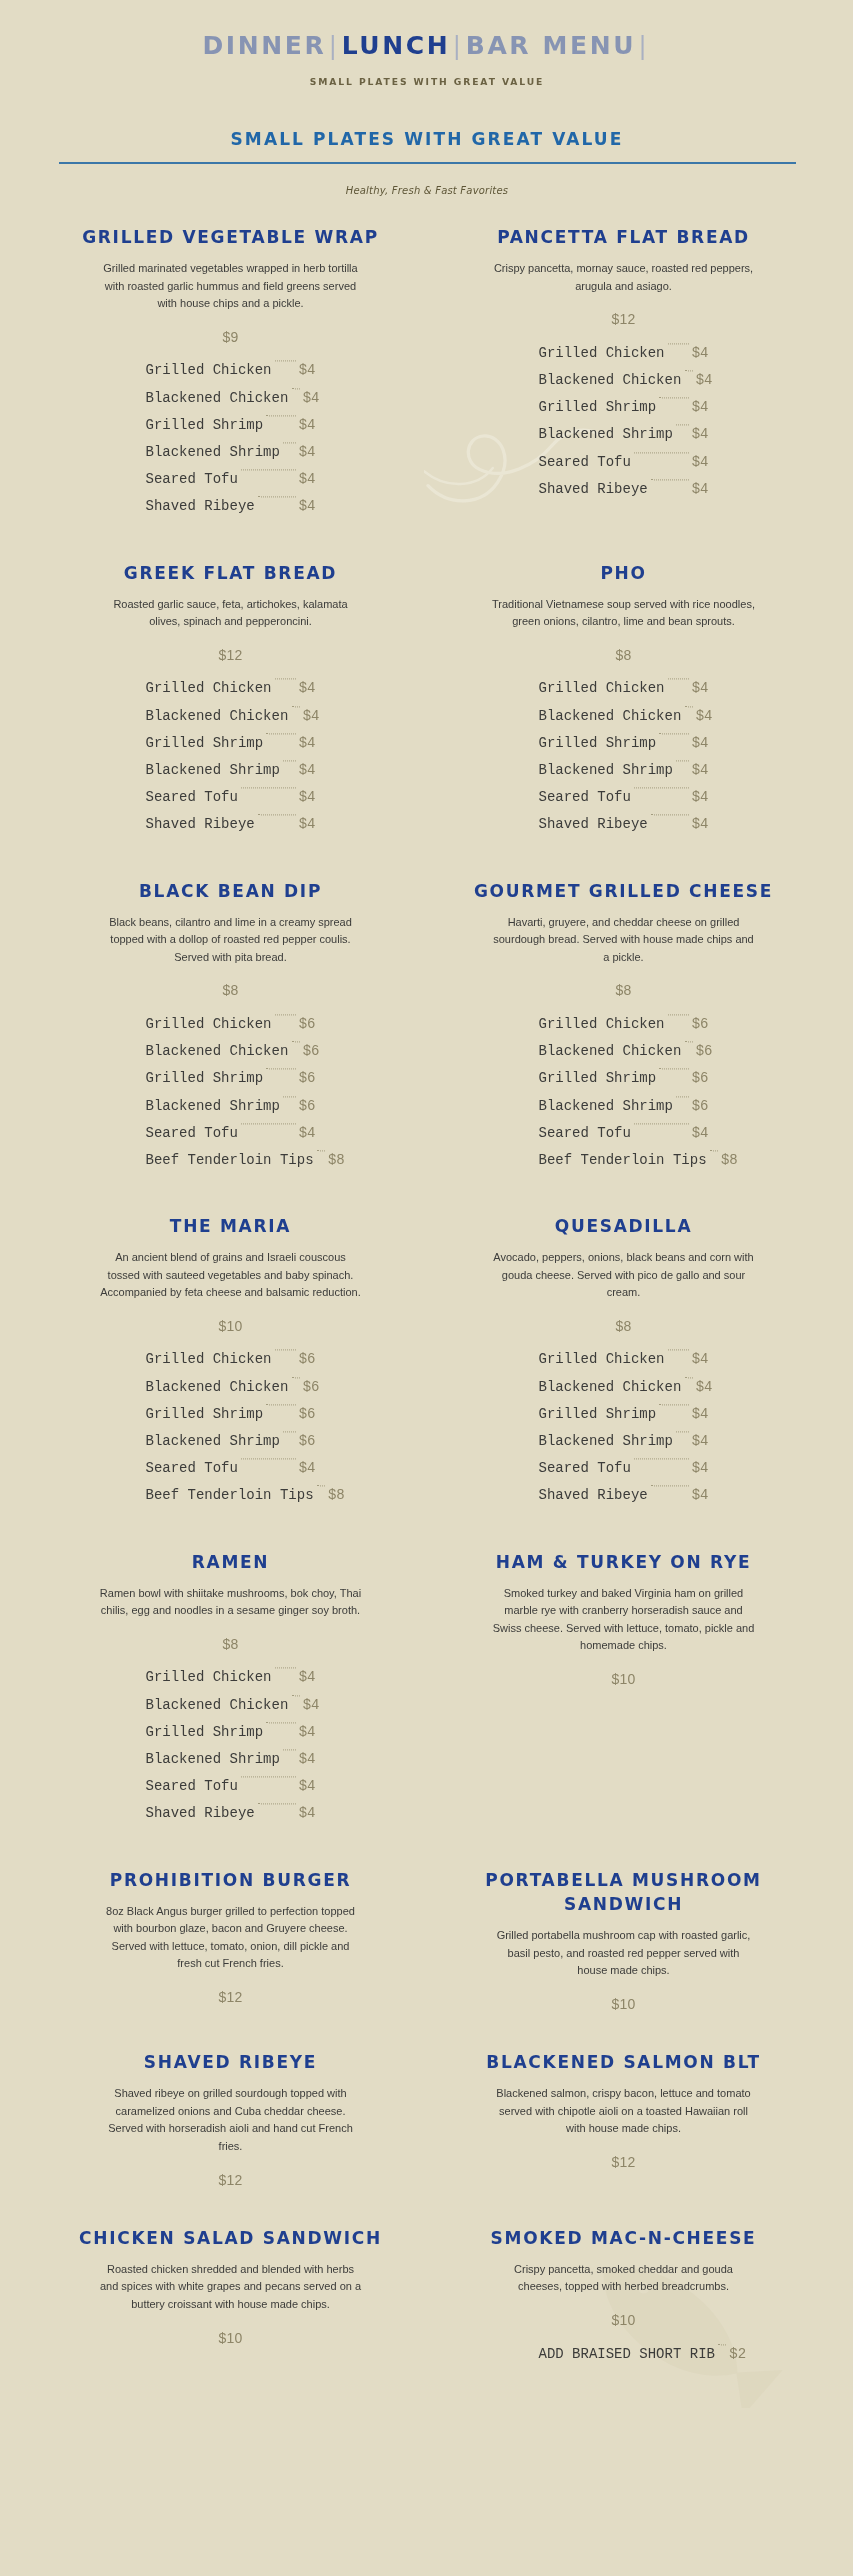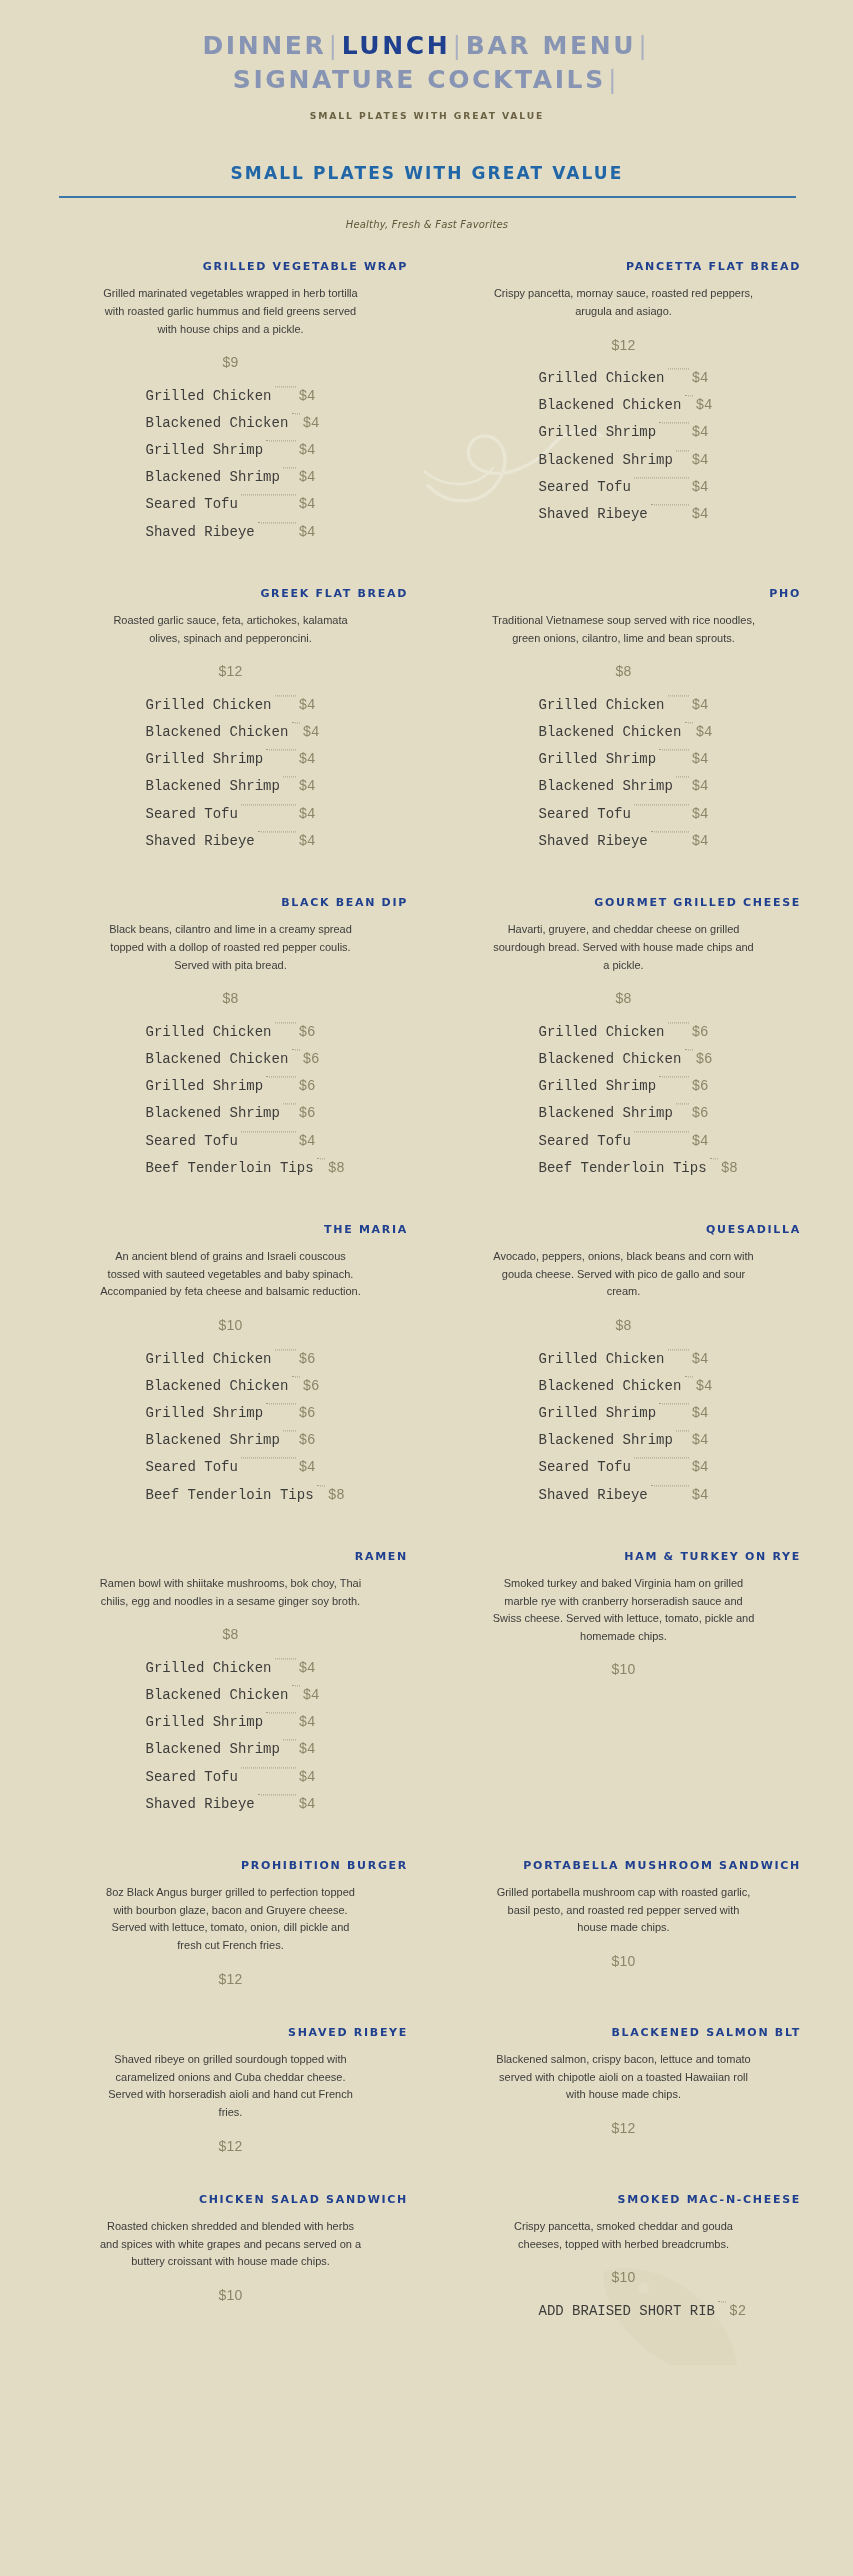--- a/index.html
+++ b/index.html
@@ -92,26 +92,25 @@
 
   
   .items { margin-top: 29px; padding: 0 34px; }
   .row { display: flex; width: 100%; }
   .col { width: 50%; padding: 0 19px; }
 
   .item { text-align: center; margin-bottom: 3.2px; }
   .item-name {
     font-family: "DejaVu Sans", sans-serif;
     font-weight: 700;
-    font-size: 11px;
+    font-size: 17px;
     letter-spacing: 1.7px;
     color: #1f3f8f;
     line-height: 1.45;
     margin-bottom: 10.4px;
-    text-align: right;
   }
   .item-desc {
     font-size: 11px;
     line-height: 1.60;
     color: #3c3c3a;
     max-width: 264px;
     margin: 0 auto;
   }
   .item-price {
     margin-top: 16px;
@@ -164,23 +163,20 @@
 </div>
 
 <div class="wm wm-sirved">sirved</div>
 
 <div class="page">
 
   <div class="menu-nav">
     <div class="nav-line">
       <span class="nav-item">DINNER</span><span class="nav-sep">|</span><span class="nav-item active">LUNCH</span><span class="nav-sep">|</span><span class="nav-item">BAR MENU</span><span class="nav-sep">|</span>
     </div>
-    <div class="nav-line">
-      <span class="nav-item">SIGNATURE COCKTAILS</span><span class="nav-sep">|</span>
-    </div>
     <div class="menu-tagline">SMALL PLATES WITH GREAT VALUE</div>
   </div>
 
   <div class="section-head">
     <div class="section-title">SMALL PLATES WITH GREAT VALUE</div>
     <div class="section-rule"></div>
     <div class="section-sub">Healthy, Fresh &amp; Fast Favorites</div>
   </div>
 
   <div class="items">

